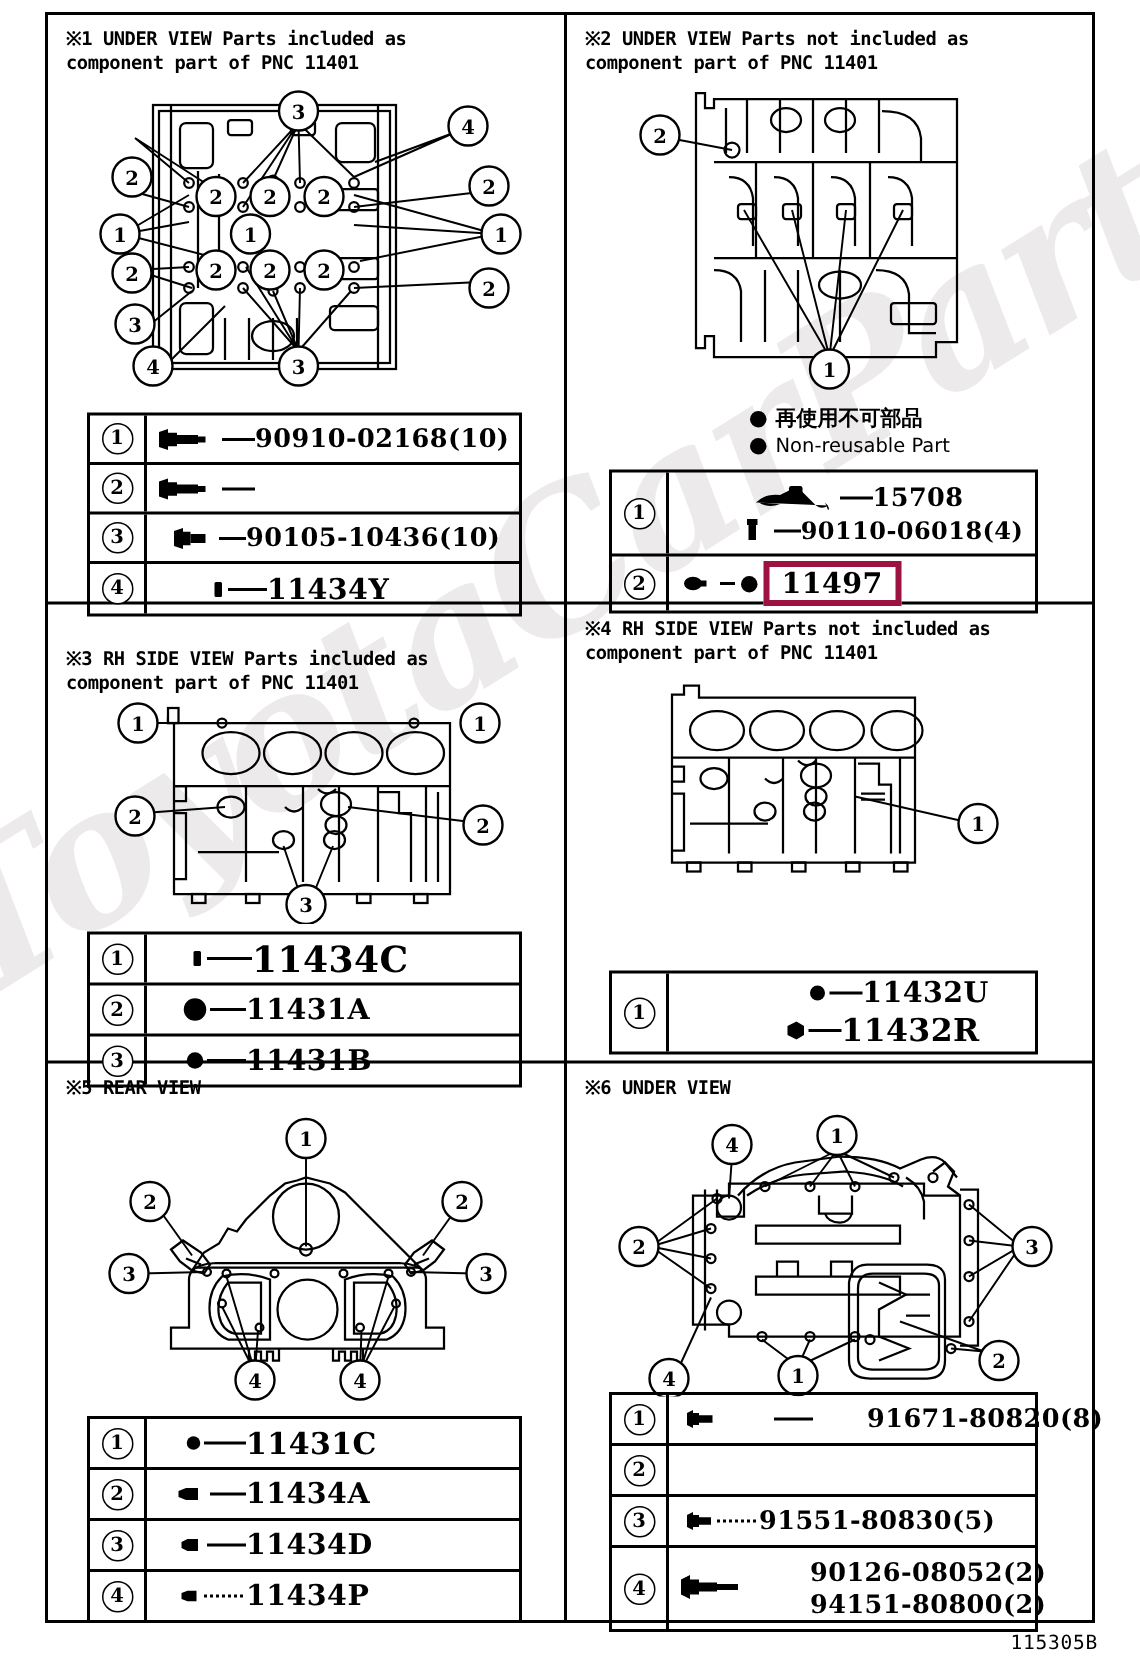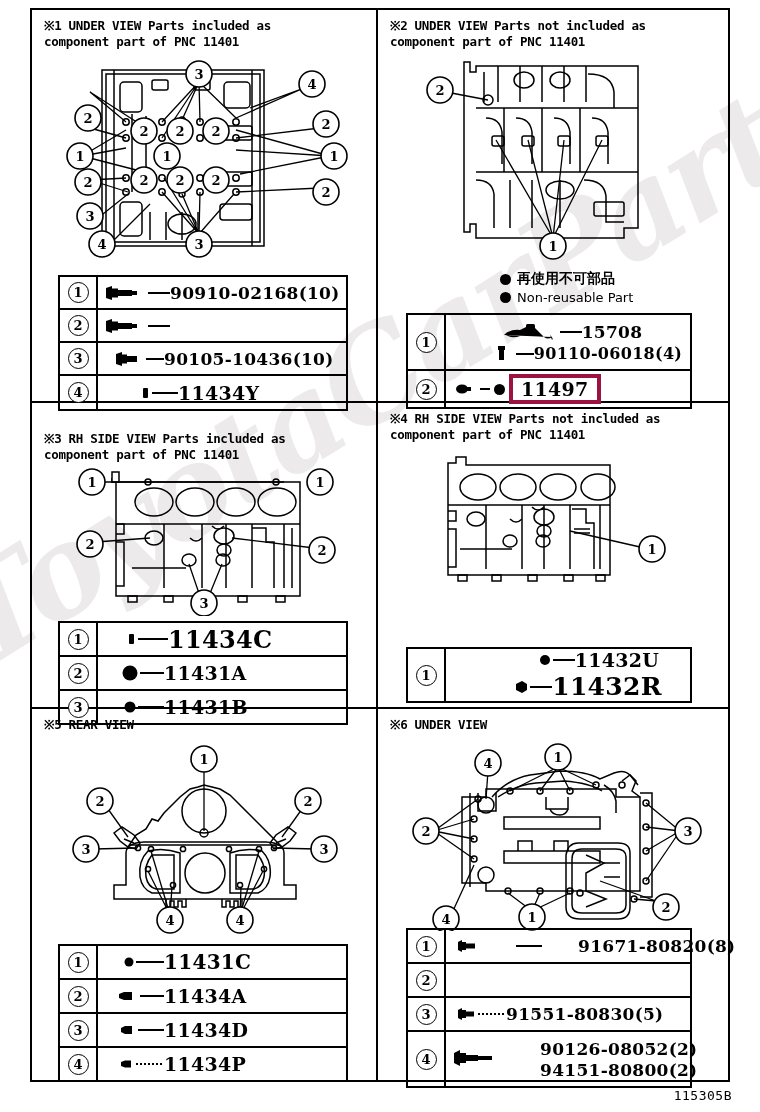--- a/index.html
+++ b/index.html
@@ -583,21 +583,21 @@
             </svg>
             <div class="lead" style="width:22px;"></div>
             <span class="pcode" style="font-size:19px;">11432U</span>
           </div>
           <div class="lrow" style="margin-left:26px;">
             <svg width="18" height="16" viewBox="0 0 18 16">
               <path class="bkf" d="M4 5 L10 2 L15 5 L15 11 L10 14 L4 11 Z"></path>
               <path class="bk" d="M6 6 L13 6 M6 9 L13 9"></path>
             </svg>
             <div class="lead" style="width:22px;"></div>
-            <span class="pcode" style="font-size:25px;">11432R</span>
+            <span class="pcode" style="font-size:21px;">11432R</span>
           </div>
         </div>
       </div>
     </div>
   </div>
 
   <div class="panel" style="left:0;top:699px;width:344px;height:371px;">
     <div class="ptitle" style="position:absolute;left:12px;top:8px;">※5 REAR VIEW</div>
 
     <svg class="dsvg" style="left:20px;top:34px;" width="306" height="192" viewBox="0 0 306 192">

